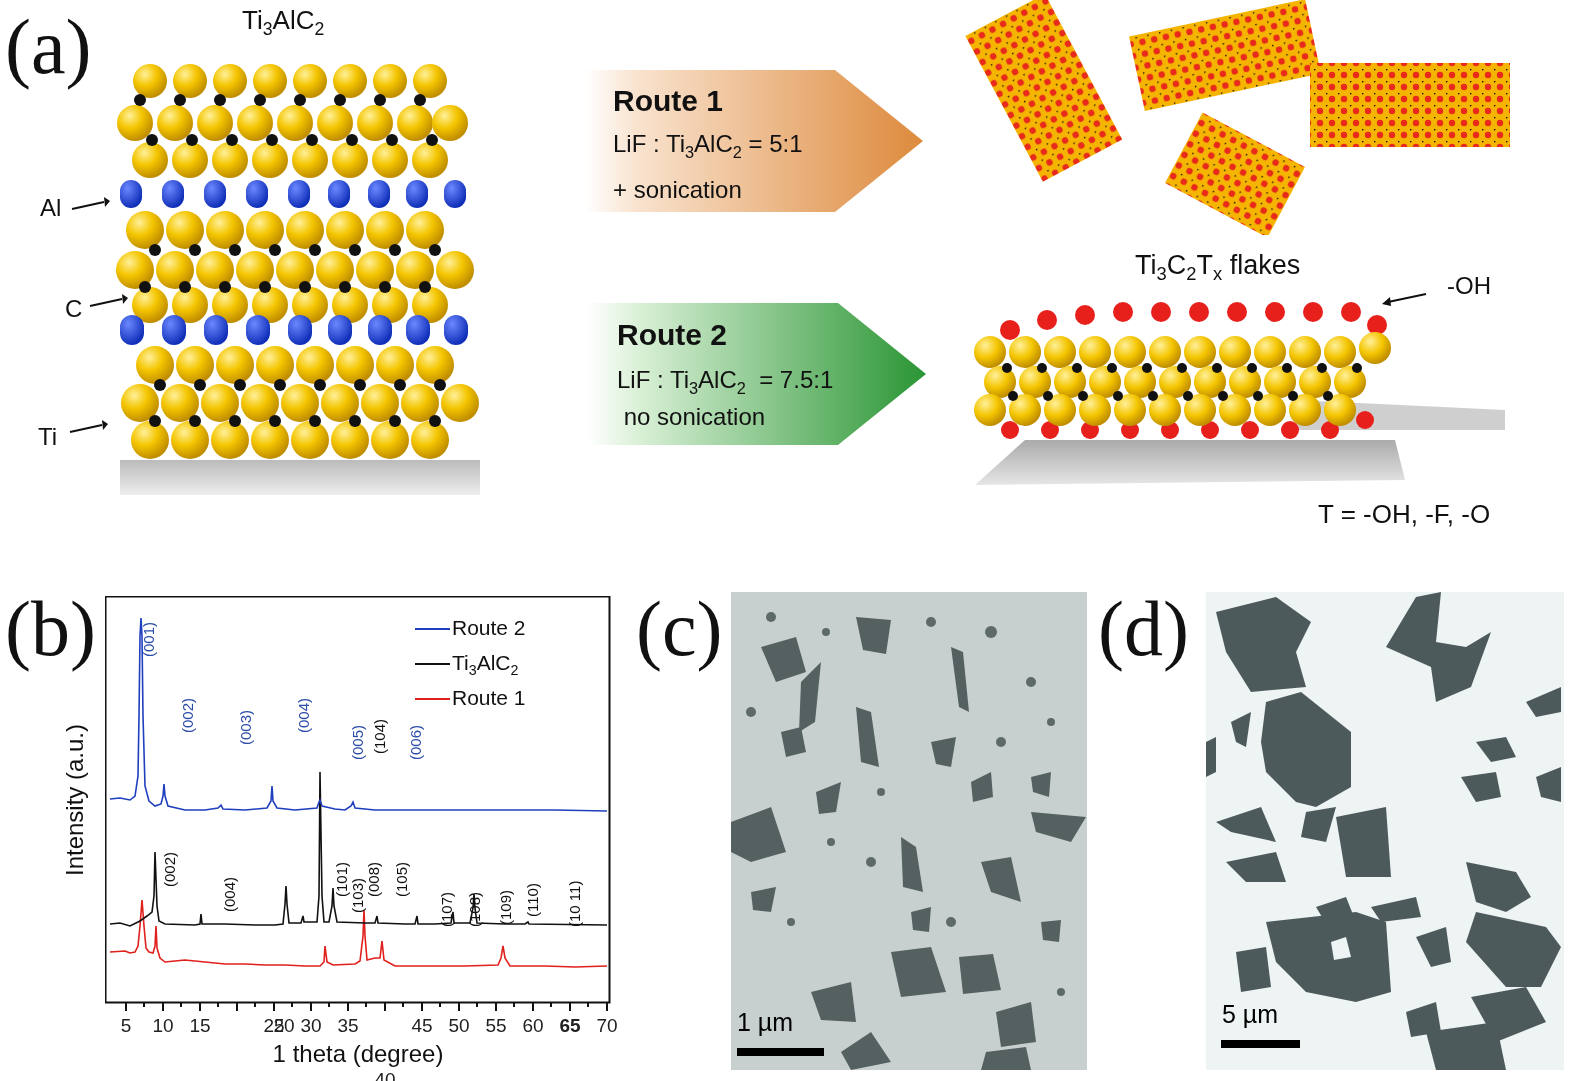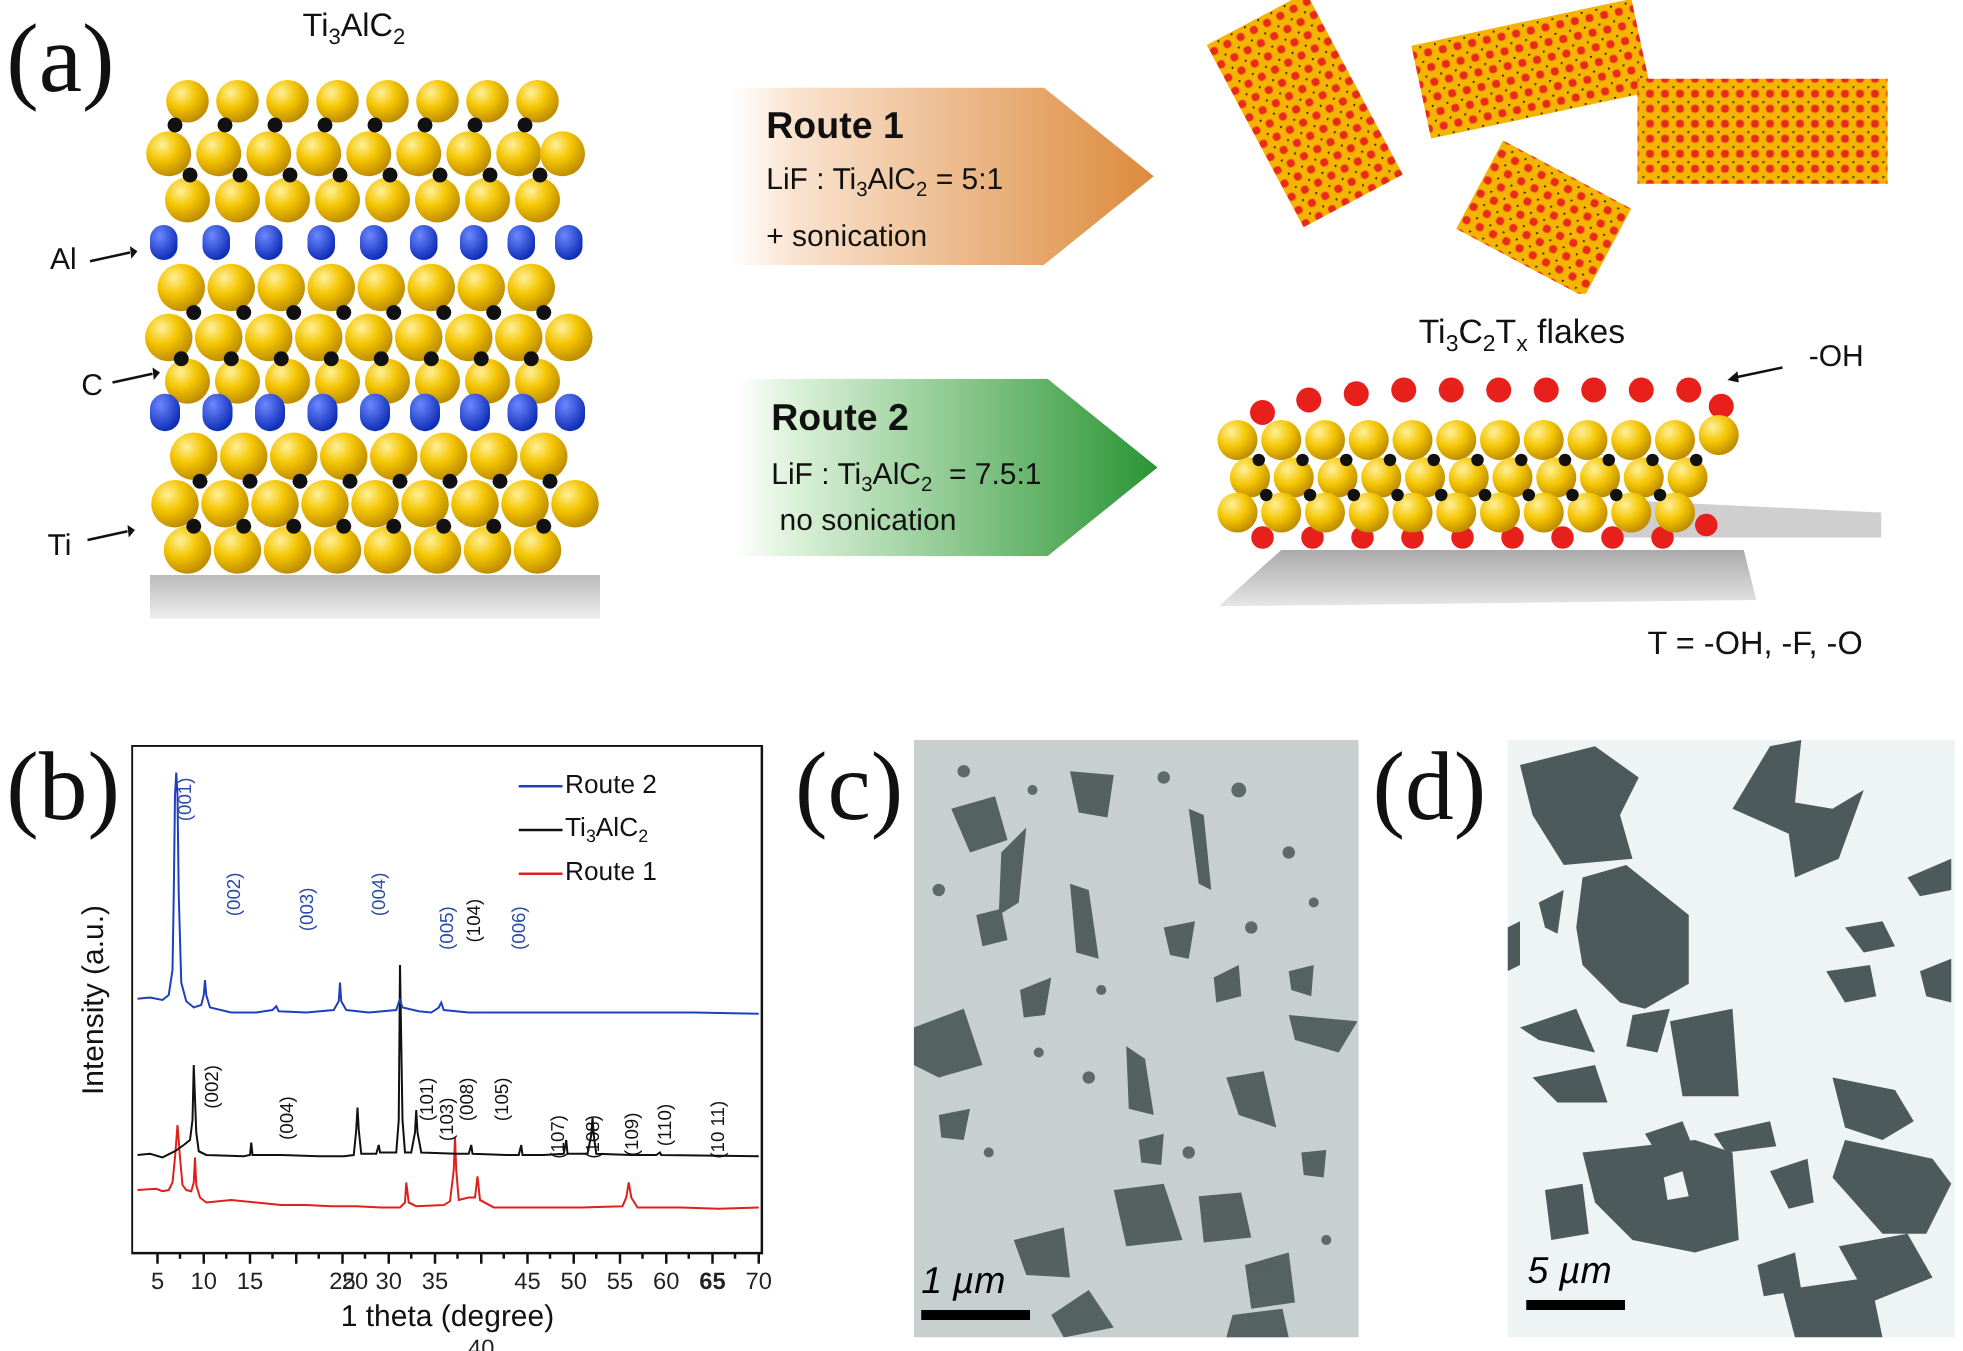--- a/index.html
+++ b/index.html
@@ -5,21 +5,21 @@
   html,body{margin:0;padding:0;background:#fff;}
   body{width:1570px;height:1081px;position:relative;overflow:hidden;font-family:"Liberation Sans",sans-serif;color:#111;}
   .abs{position:absolute;}
   .panel-letter{position:absolute;font-family:"Liberation Serif",serif;font-size:78px;line-height:1;color:#111;}
   .sub{font-size:0.68em;vertical-align:-0.35em;}
   .lbl{position:absolute;font-size:24px;}
   .arrow-shape{position:absolute;}
   .route-title{position:absolute;font-weight:bold;font-size:30px;}
   .route-line{position:absolute;font-size:24px;}
   .micro{position:absolute;overflow:hidden;}
-  .scale-text{position:absolute;font-size:30px;color:#000;font-style:italic;}
+  .scale-text{position:absolute;font-size:25px;color:#000;}
   .scale-bar{position:absolute;height:8px;background:#000;}
   .axis-text{position:absolute;font-size:19px;color:#222;}
   .peak-lbl{position:absolute;font-size:15px;transform-origin:left bottom;transform:rotate(-90deg);white-space:nowrap;}
 </style>
 </head>
 <body>
 
 <div class="panel-letter" style="left:5px;top:8px;">(a)</div>
 
 <div class="lbl" style="left:242px;top:5px;font-size:26px;">

